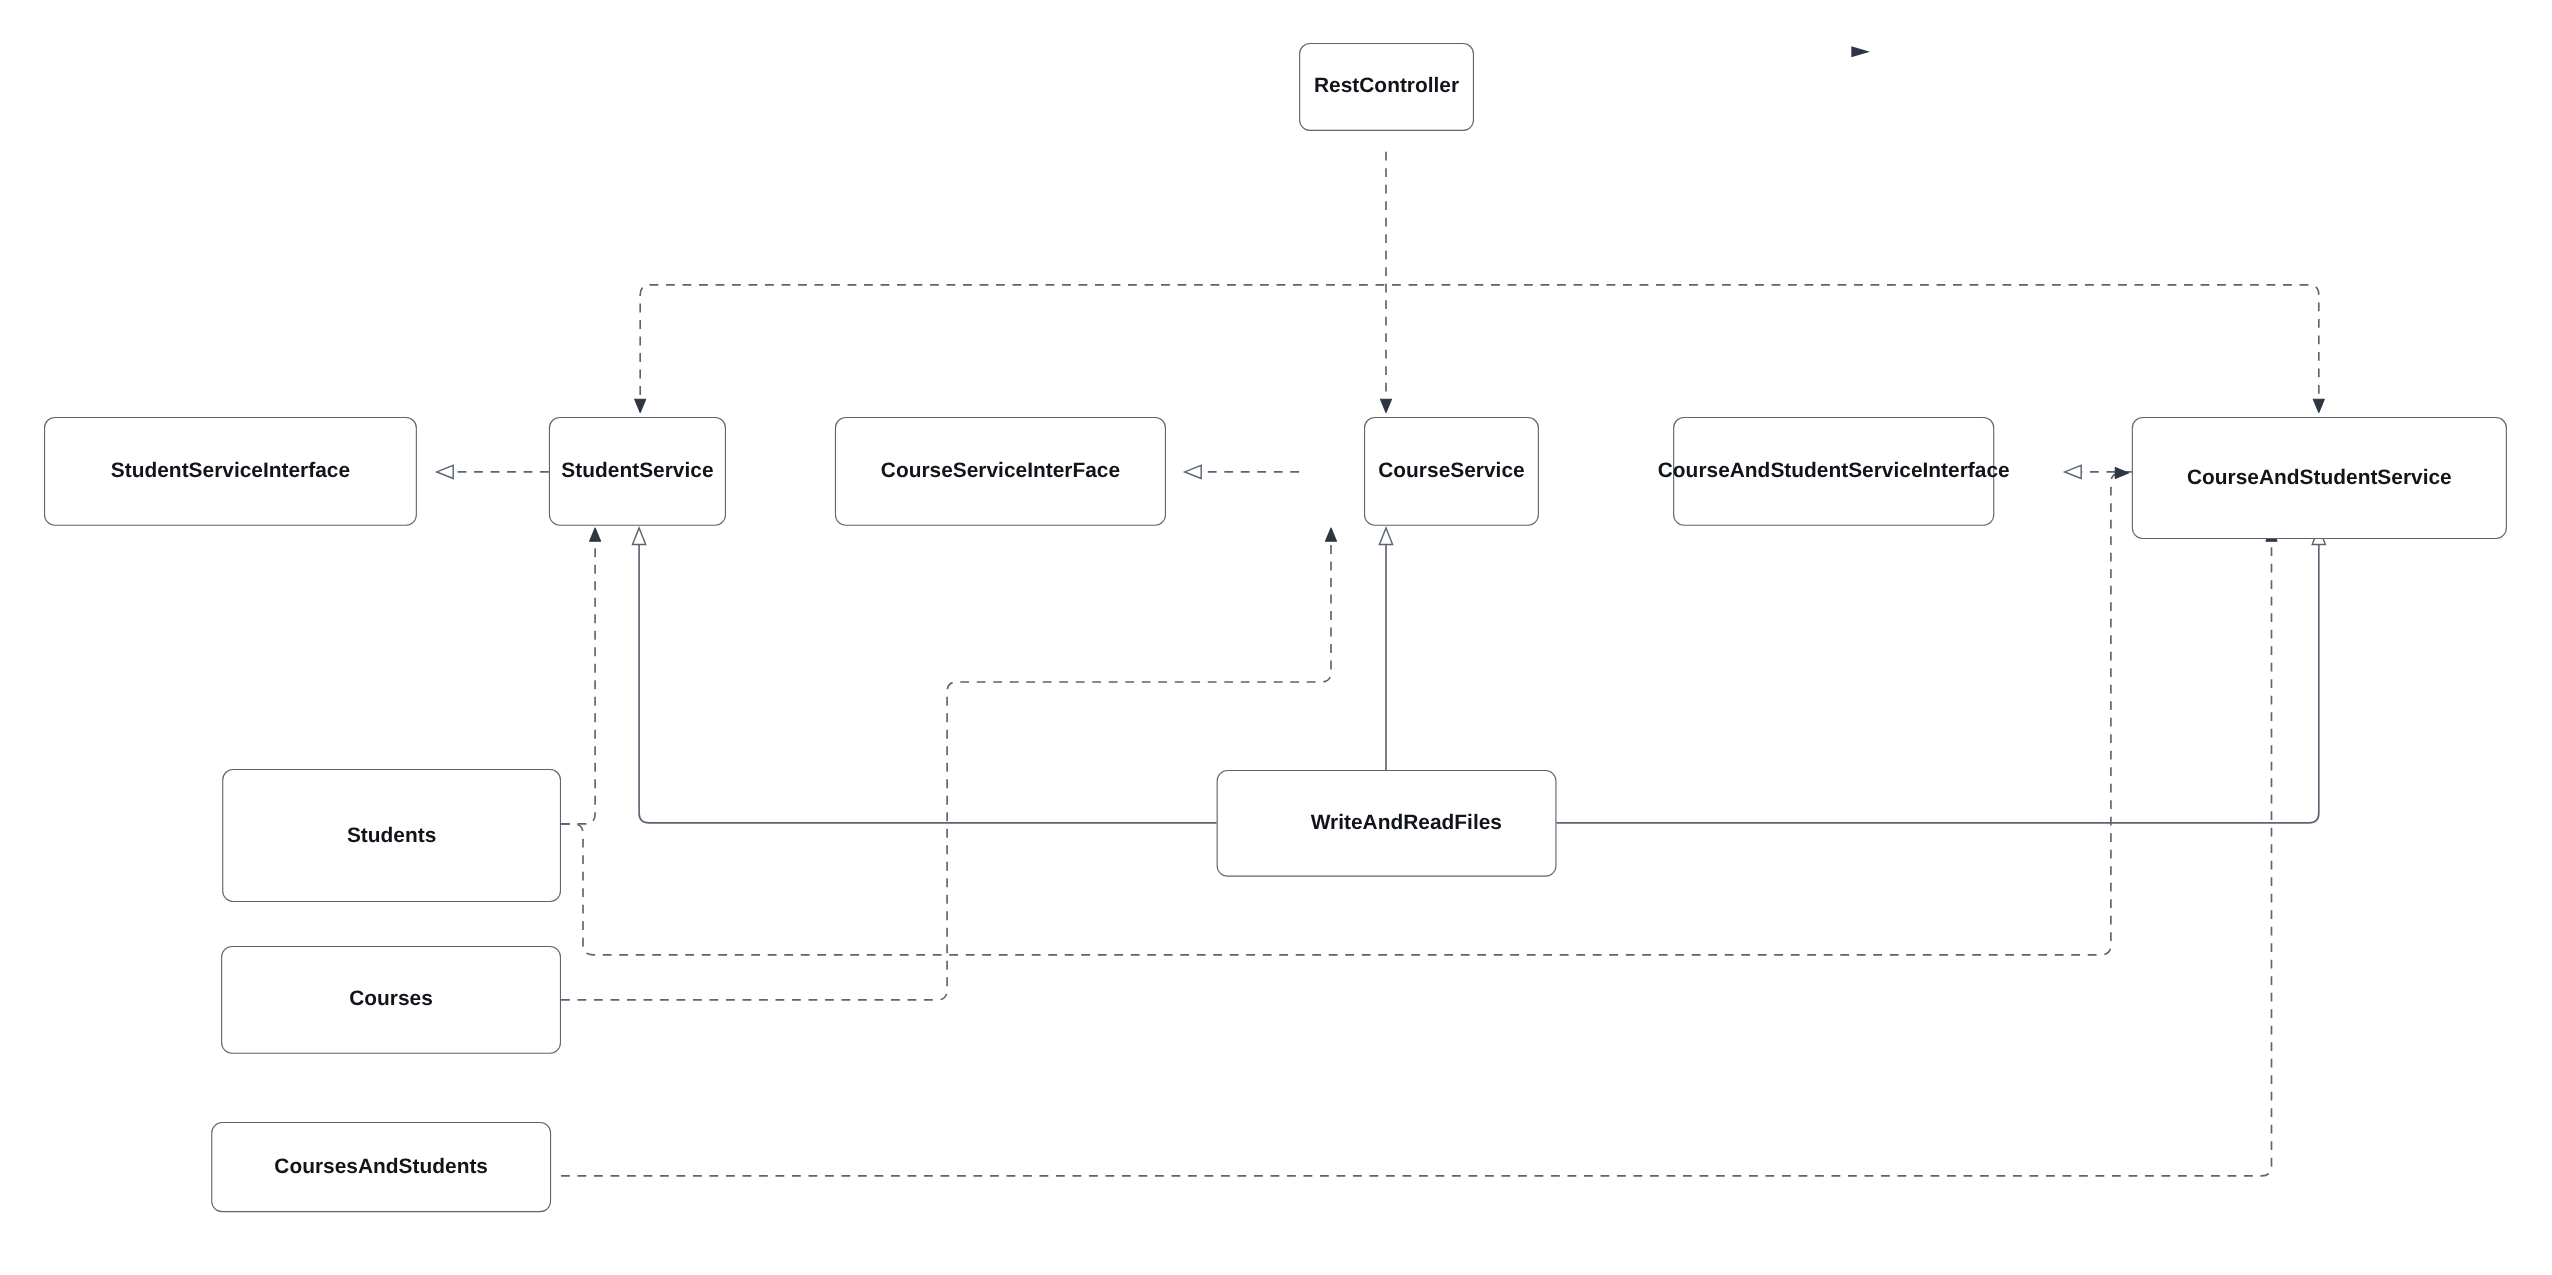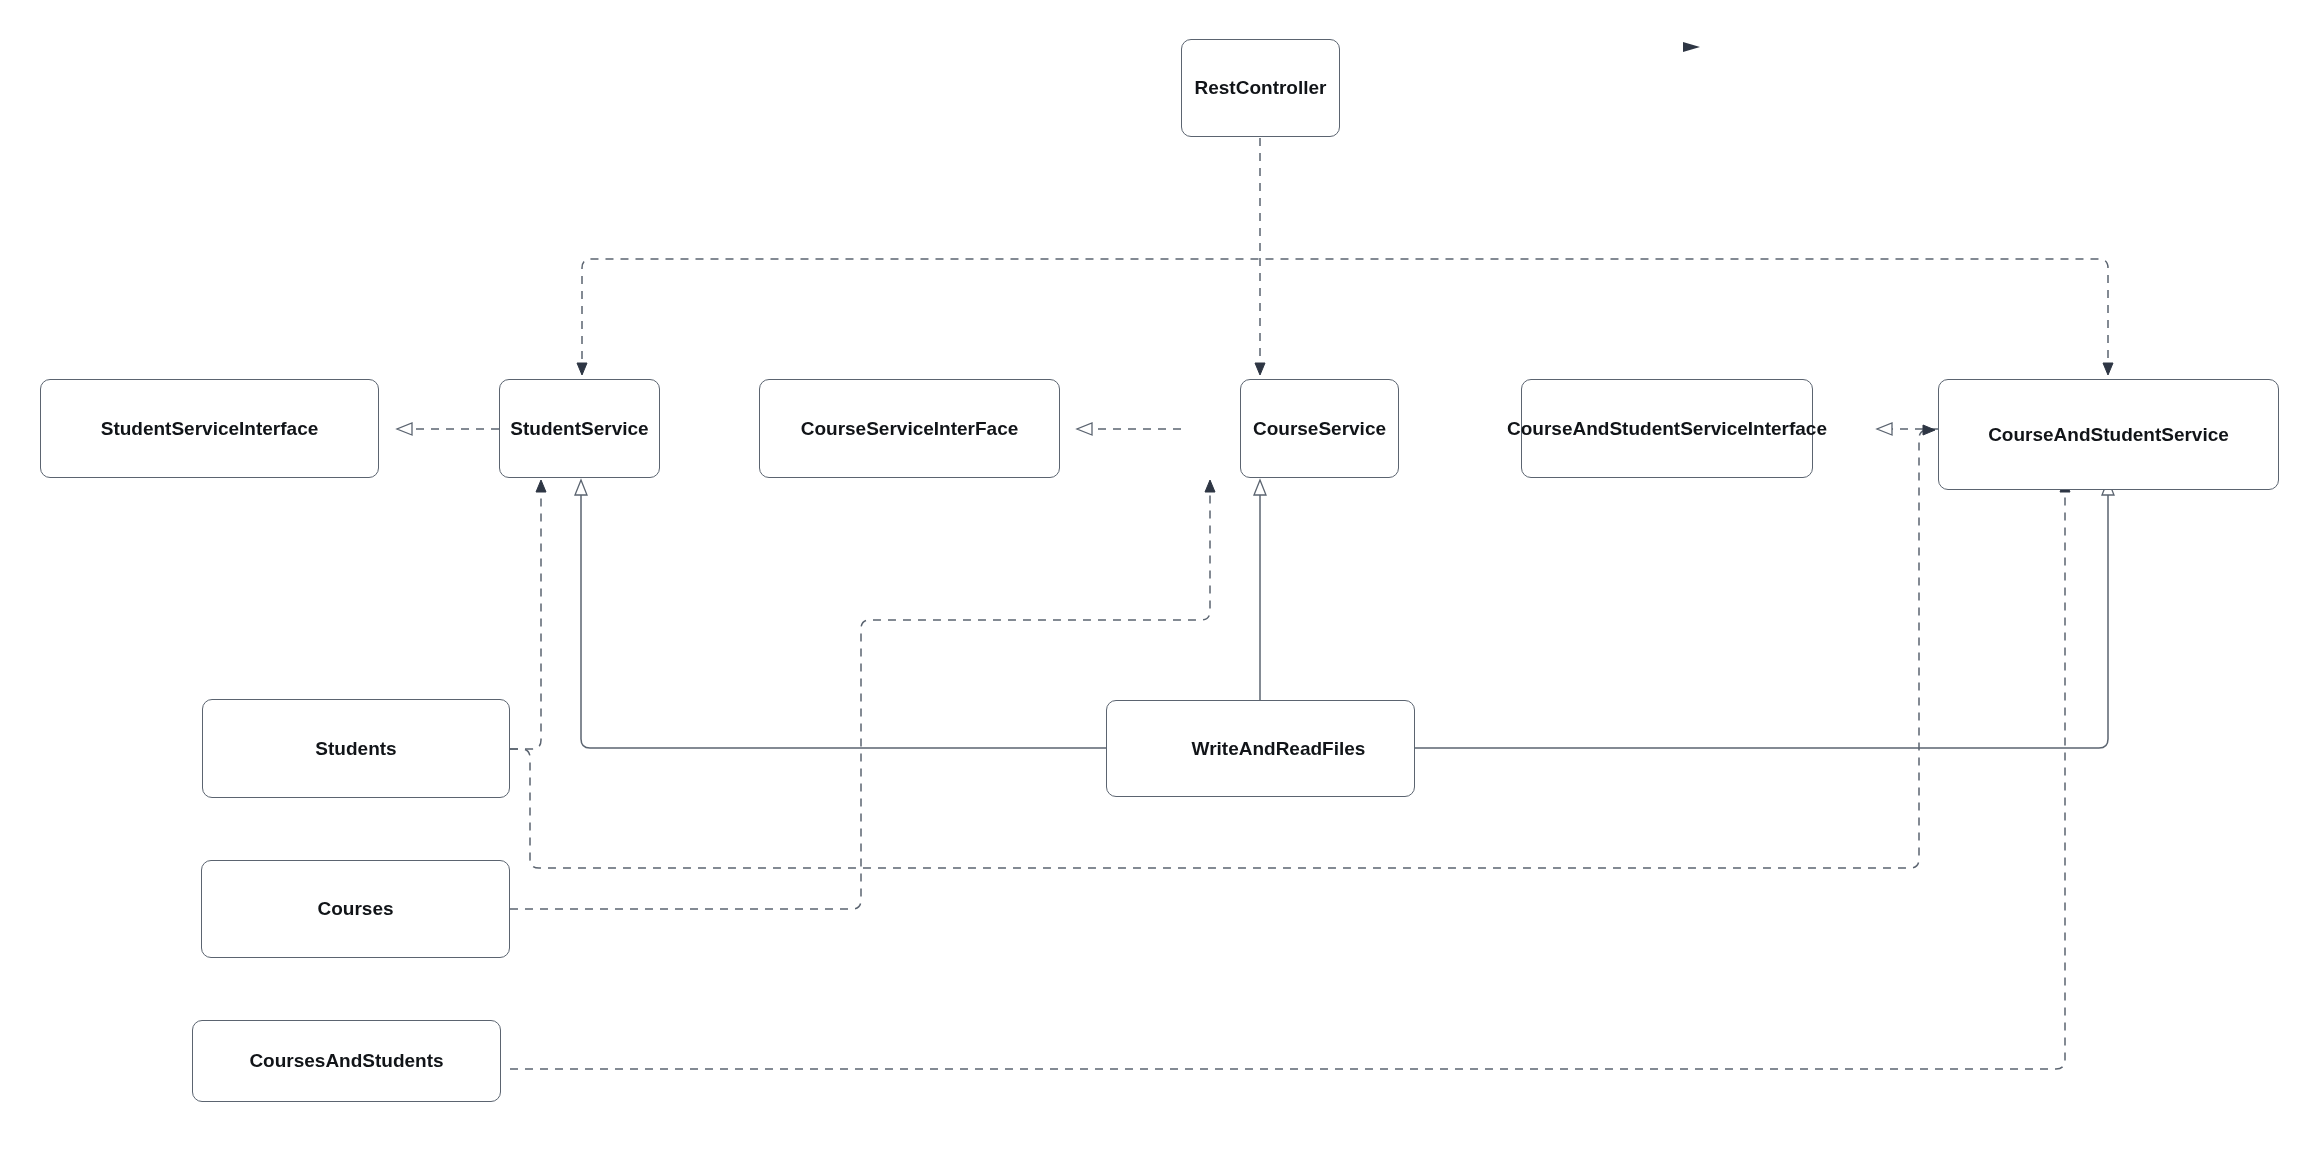--- a/index.html
+++ b/index.html
@@ -50,21 +50,21 @@
 
     <path class="edge dashed" d="M510 909 H852 Q861 909 861 900 V629 Q861 620 870 620 H1201 Q1210 620 1210 611 V481" marker-end="url(#af)"></path>
 
     <path class="edge dashed" d="M510 1069 H2056 Q2065 1069 2065 1060 V481" marker-end="url(#af)"></path>
 
     <path class="edge" d="M1106 748 H590 Q581 748 581 739 V481" marker-end="url(#ah)"></path>
     <path class="edge" d="M1260 700 V481" marker-end="url(#ah)"></path>
     <path class="edge" d="M1415 748 H2099 Q2108 748 2108 739 V481" marker-end="url(#ah)"></path>
   </svg>
 
-  <div class="node" style="left:1181px;top:39px;width:159px;height:98px;">
+  <div class="node" style="left:1181px;top:39px;width:159px;height:80px;">
     <span>RestController</span>
   </div>
 
   <div class="node" style="left:40px;top:379px;width:339px;height:99px;">
     <span>StudentServiceInterface</span>
   </div>
 
   <div class="node" style="left:499px;top:379px;width:161px;height:99px;">
     <span>StudentService</span>
   </div>
@@ -78,21 +78,21 @@
   </div>
 
   <div class="node" style="left:1521px;top:379px;width:292px;height:99px;">
     <span>CourseAndStudentServiceInterface</span>
   </div>
 
   <div class="node" style="left:1938px;top:379px;width:341px;height:111px;">
     <span>CourseAndStudentService</span>
   </div>
 
-  <div class="node" style="left:202px;top:699px;width:308px;height:99px;">
+  <div class="node" style="left:202px;top:699px;width:308px;height:121px;">
     <span>Students</span>
   </div>
 
   <div class="node" style="left:1106px;top:700px;width:309px;height:97px;padding-left:36px;">
     <span>WriteAndReadFiles</span>
   </div>
 
   <div class="node" style="left:201px;top:860px;width:309px;height:98px;">
     <span>Courses</span>
   </div>

